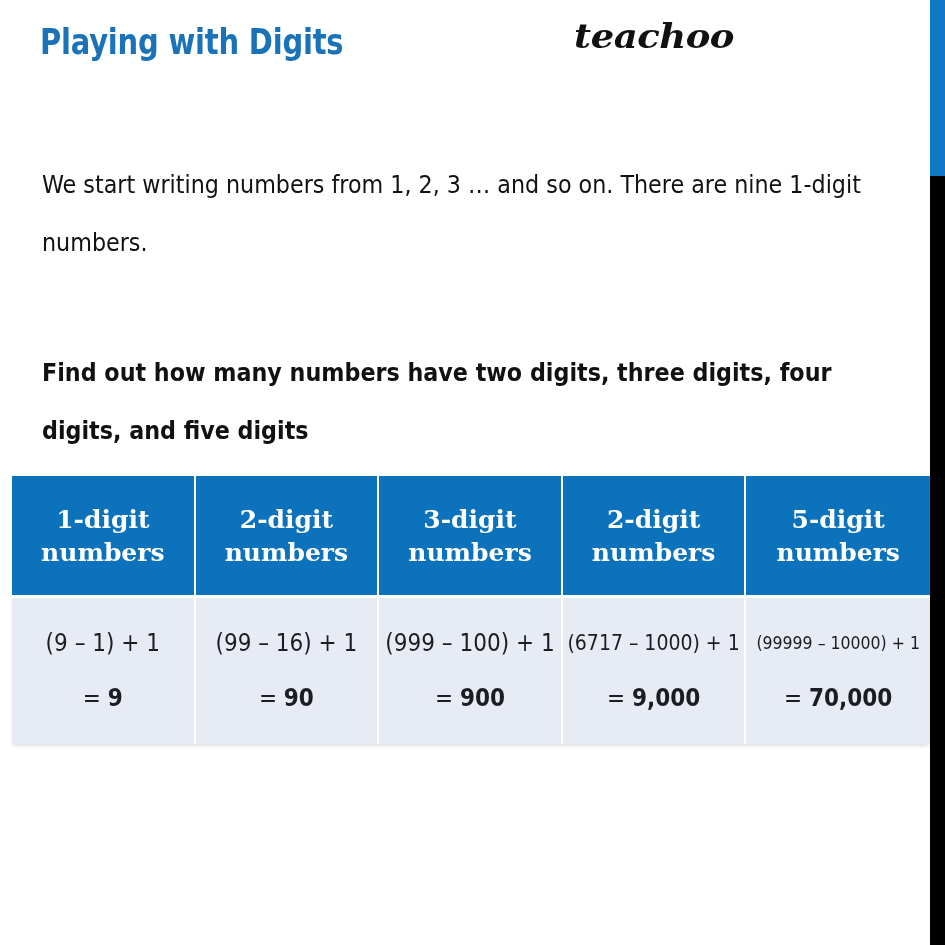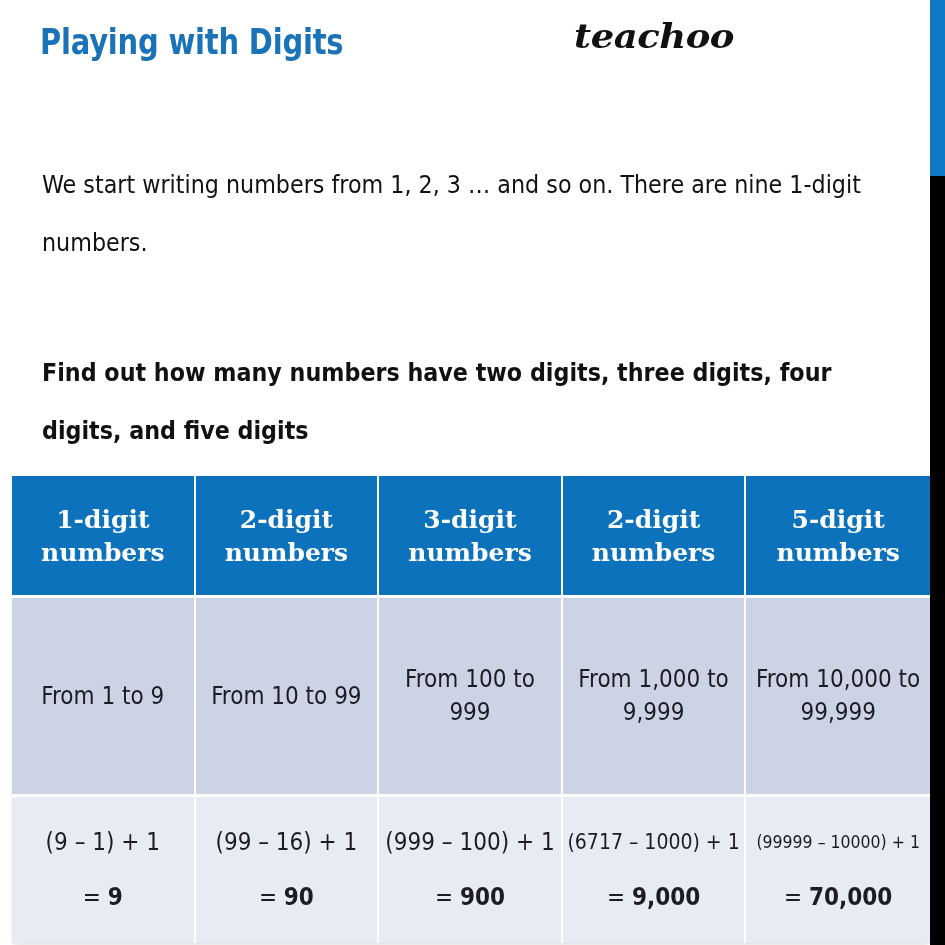--- a/index.html
+++ b/index.html
@@ -184,27 +184,20 @@
     <thead>
       <tr>
         <th>1-digit numbers</th>
         <th>2-digit numbers</th>
         <th>3-digit numbers</th>
         <th>2-digit numbers</th>
         <th>5-digit numbers</th>
       </tr>
     </thead>
     <tbody>
-      <tr class="range-row">
-        <td>From 1 to 9</td>
-        <td>From 10 to 99</td>
-        <td>From 100 to 999</td>
-        <td>From 1,000 to 9,999</td>
-        <td>From 10,000 to 99,999</td>
-      </tr>
       <tr class="calc-row">
         <td>
           <span class="calc-expr">(9 – 1) + 1</span>
           <span class="calc-result"><span>= </span><span class="val">9</span></span>
         </td>
         <td>
           <span class="calc-expr">(99 – 16) + 1</span>
           <span class="calc-result"><span>= </span><span class="val">90</span></span>
         </td>
         <td>

